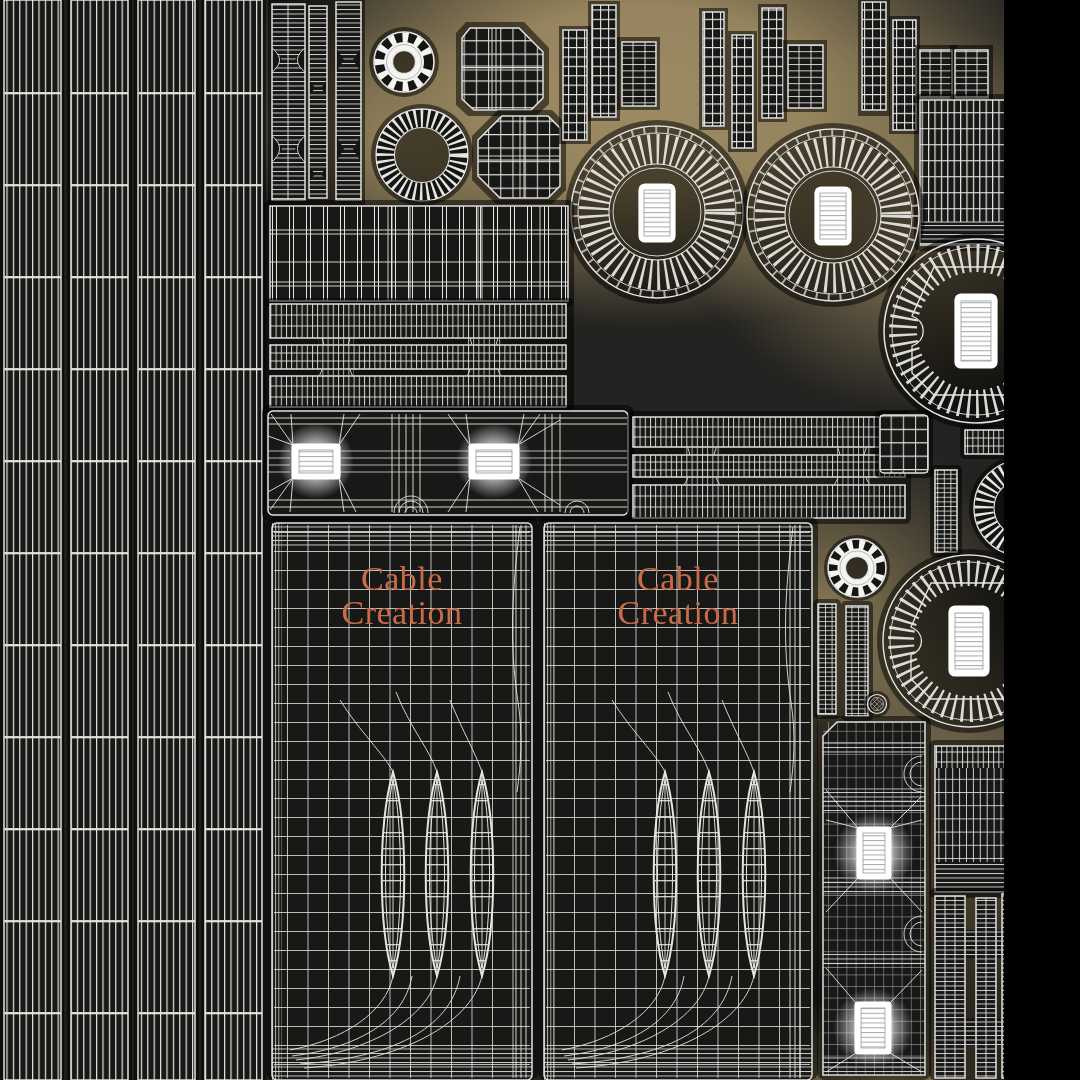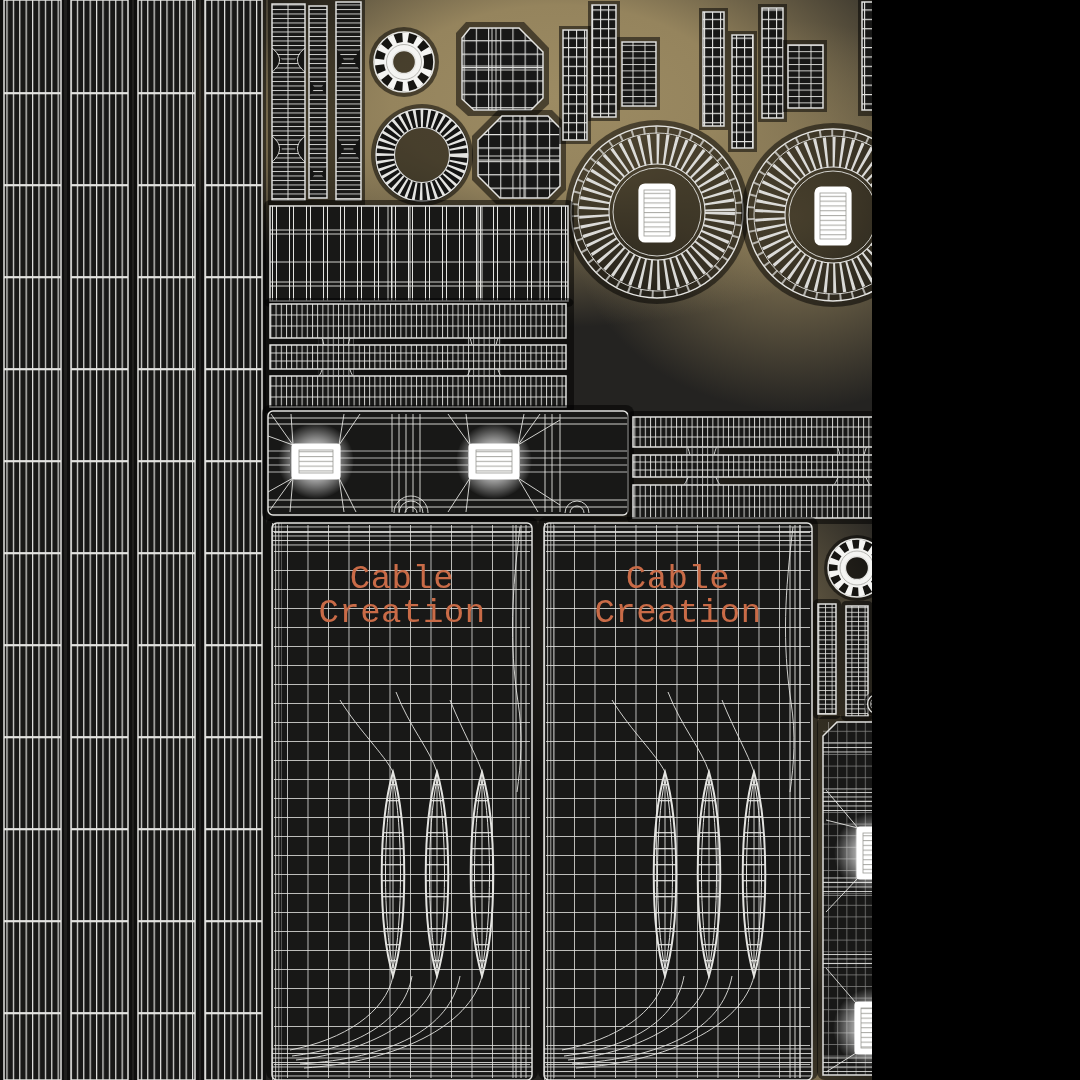--- a/index.html
+++ b/index.html
@@ -1,22 +1,22 @@
 <!DOCTYPE html>
 <html style="--background: #242321; --glow_tan: #95845d; --glow_tan_bright: #9c8b63; --mesh_line: #e4e4e1; --panel_dark: #181817; --brand_text: #c96b47; --highlight: #ffffff;"><head>
 <meta charset="utf-8">
 <style>
   :root{
     --background:#242321; --glow_tan:#95845d; --glow_tan_bright:#9c8b63;
     --mesh_line:#e4e4e1; --panel_dark:#181817; --brand_text:#c96b47; --highlight:#ffffff;
   }
   html,body{margin:0;padding:0;background:#000;}
   .canvas{
-    position:relative;width:872px;height:1080px;overflow:hidden;
-    font-family:Liberation Mono, monospace;
+    position:relative;width:1004px;height:1080px;overflow:hidden;
+    font-family:Liberation Serif, serif;
     background:
       radial-gradient(420px 230px at 64% 9%,  var(--glow_tan_bright) 0%, var(--glow_tan) 40%, rgba(140,122,85,0) 100%),
       radial-gradient(300px 260px at 91% 20%, var(--glow_tan) 0%, rgba(140,122,85,0) 75%),
       radial-gradient(190px 160px at 39% 13%, #8a7a54 0%, rgba(130,113,78,0) 75%),
       radial-gradient(300px 300px at 81% 59%, var(--glow_tan) 0%, rgba(140,122,85,0) 72%),
       radial-gradient(260px 340px at 97% 80%, var(--glow_tan_bright) 0%, rgba(140,122,85,0) 72%),
       radial-gradient(220px 120px at 88% 100%, var(--glow_tan) 0%, rgba(140,122,85,0) 75%),
       linear-gradient(90deg, #1e1e1c 0%, #232221 30%, var(--background) 60%),
       var(--background);
   }

